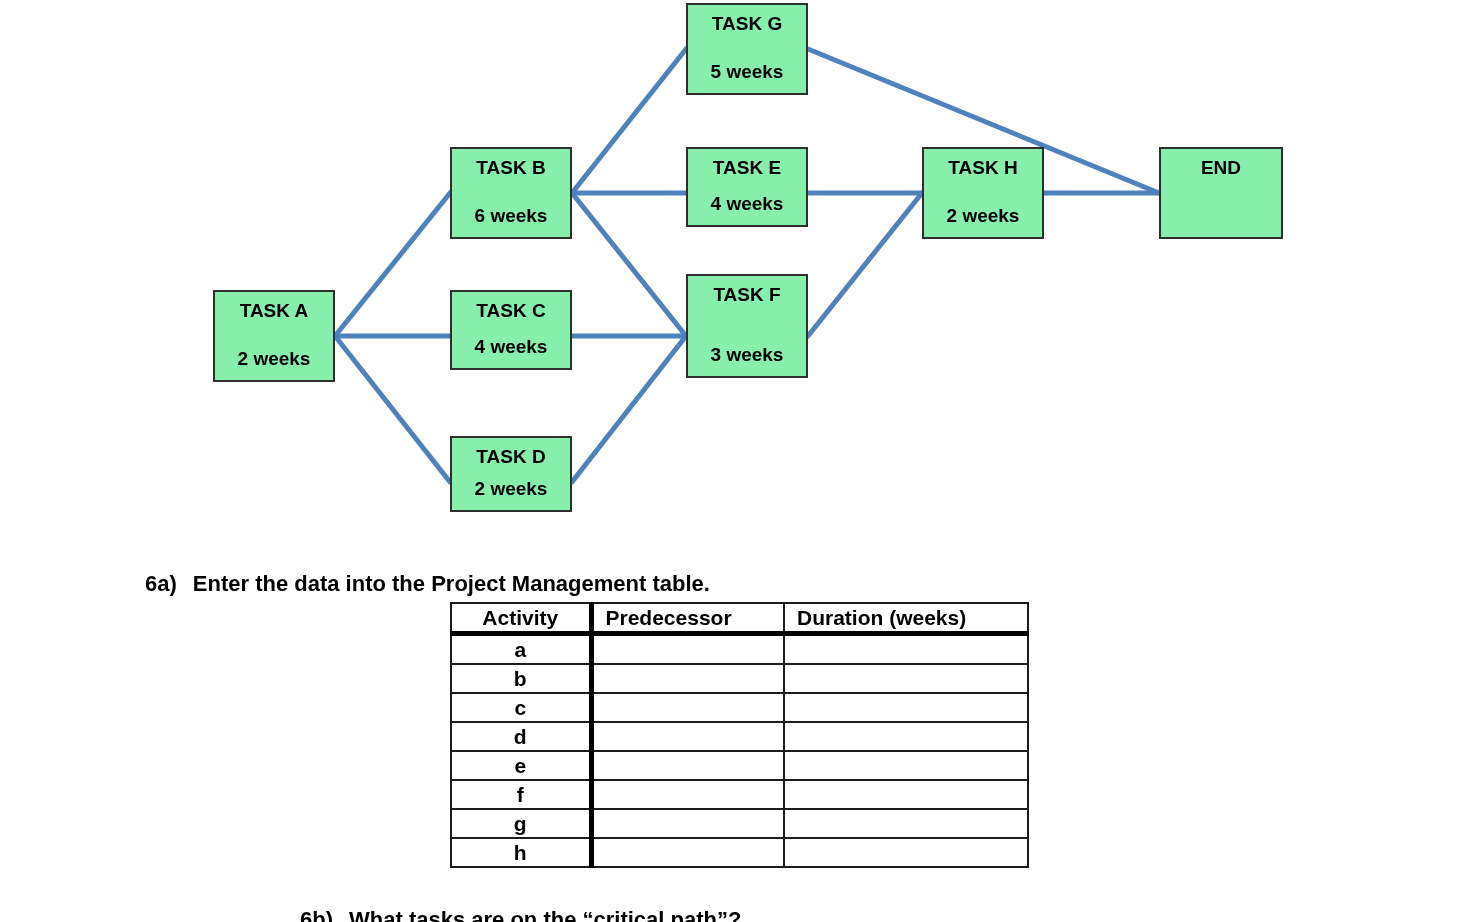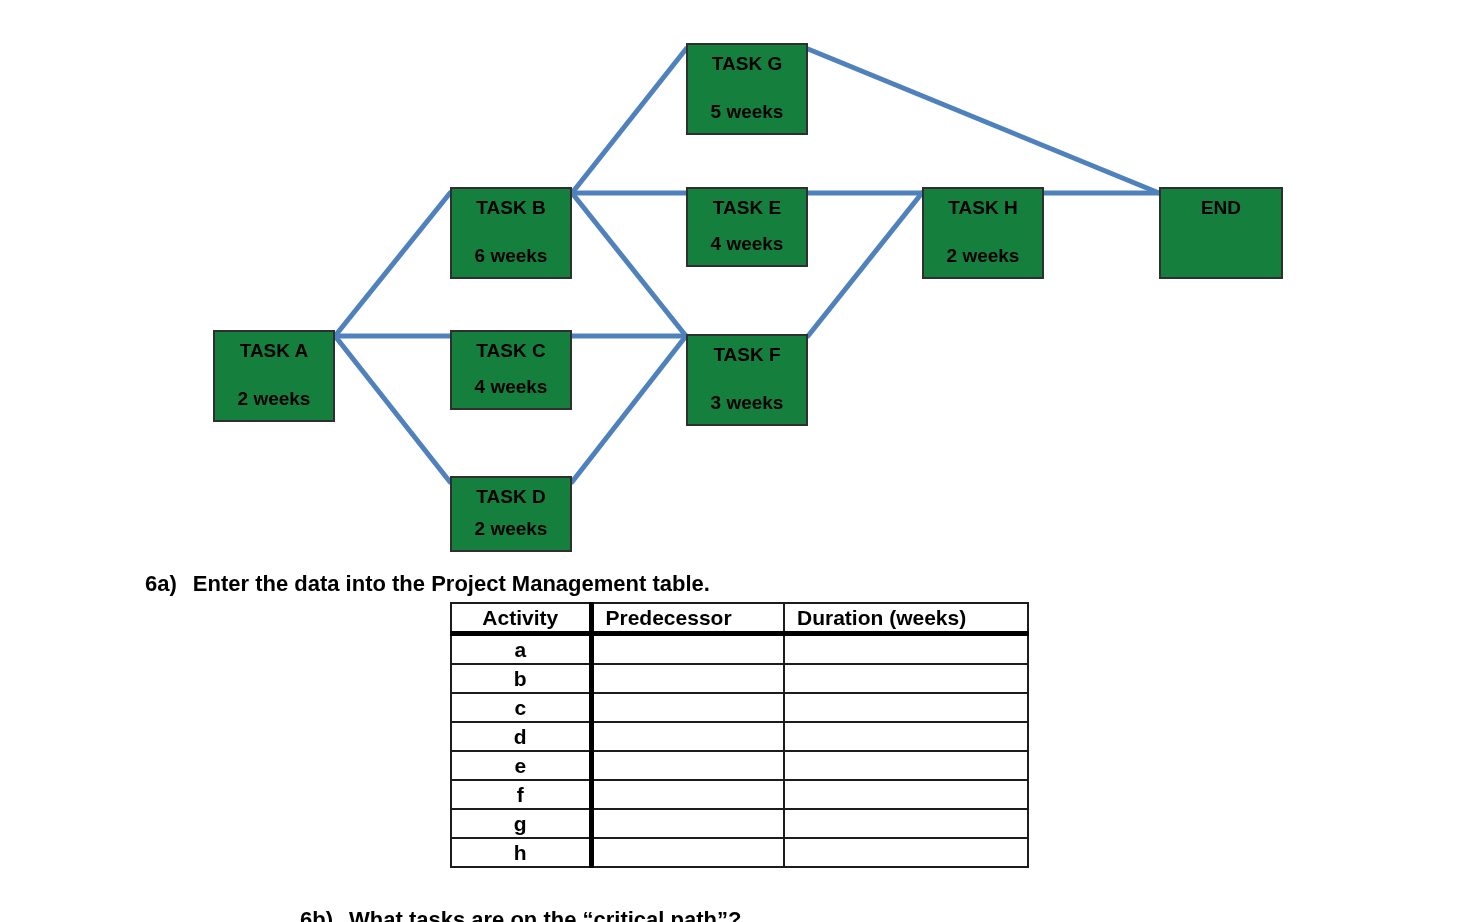--- a/index.html
+++ b/index.html
@@ -8,32 +8,31 @@
     width:1482px;height:922px;
     background:#ffffff;
     overflow:hidden;
     font-family:"Liberation Sans", sans-serif;
   }
   .diagram{position:absolute;left:0;top:0;width:1482px;height:560px;}
   .edges-svg{position:absolute;left:0;top:0;}
   .node{
     position:absolute;
     box-sizing:border-box;
-    background:#15803d;
+    background:#86efac;
     border:2px solid #2f2f2f;
     display:flex;
     flex-direction:column;
     justify-content:space-between;
     align-items:center;
     padding:9px 4px 12px 4px;
     font-weight:bold;
     font-size:19px;
     color:#000;
     line-height:1;
-    margin-top:40px;
   }
   .node .node-title{white-space:nowrap;}
   .node .node-duration{white-space:nowrap;}
   .q-line{
     position:absolute;
     font-weight:bold;
     font-size:22px;
     color:#000;
     white-space:nowrap;
     line-height:26px;
@@ -98,21 +97,21 @@
           <span class="node-duration">4 weeks</span>
         </div>
         <div class="node" style="left: 450px; top: 436px; width: 122px; height: 76px;">
           <span class="node-title">TASK D</span>
           <span class="node-duration">2 weeks</span>
         </div>
         <div class="node" style="left: 686px; top: 147px; width: 122px; height: 80px;">
           <span class="node-title">TASK E</span>
           <span class="node-duration">4 weeks</span>
         </div>
-        <div class="node" style="left: 686px; top: 294px; width: 122px; height: 92px;">
+        <div class="node" style="left: 686px; top: 274px; width: 122px; height: 104px;">
           <span class="node-title">TASK F</span>
           <span class="node-duration">3 weeks</span>
         </div>
         <div class="node" style="left: 686px; top: 3px; width: 122px; height: 92px;">
           <span class="node-title">TASK G</span>
           <span class="node-duration">5 weeks</span>
         </div>
         <div class="node" style="left: 922px; top: 147px; width: 122px; height: 92px;">
           <span class="node-title">TASK H</span>
           <span class="node-duration">2 weeks</span>

